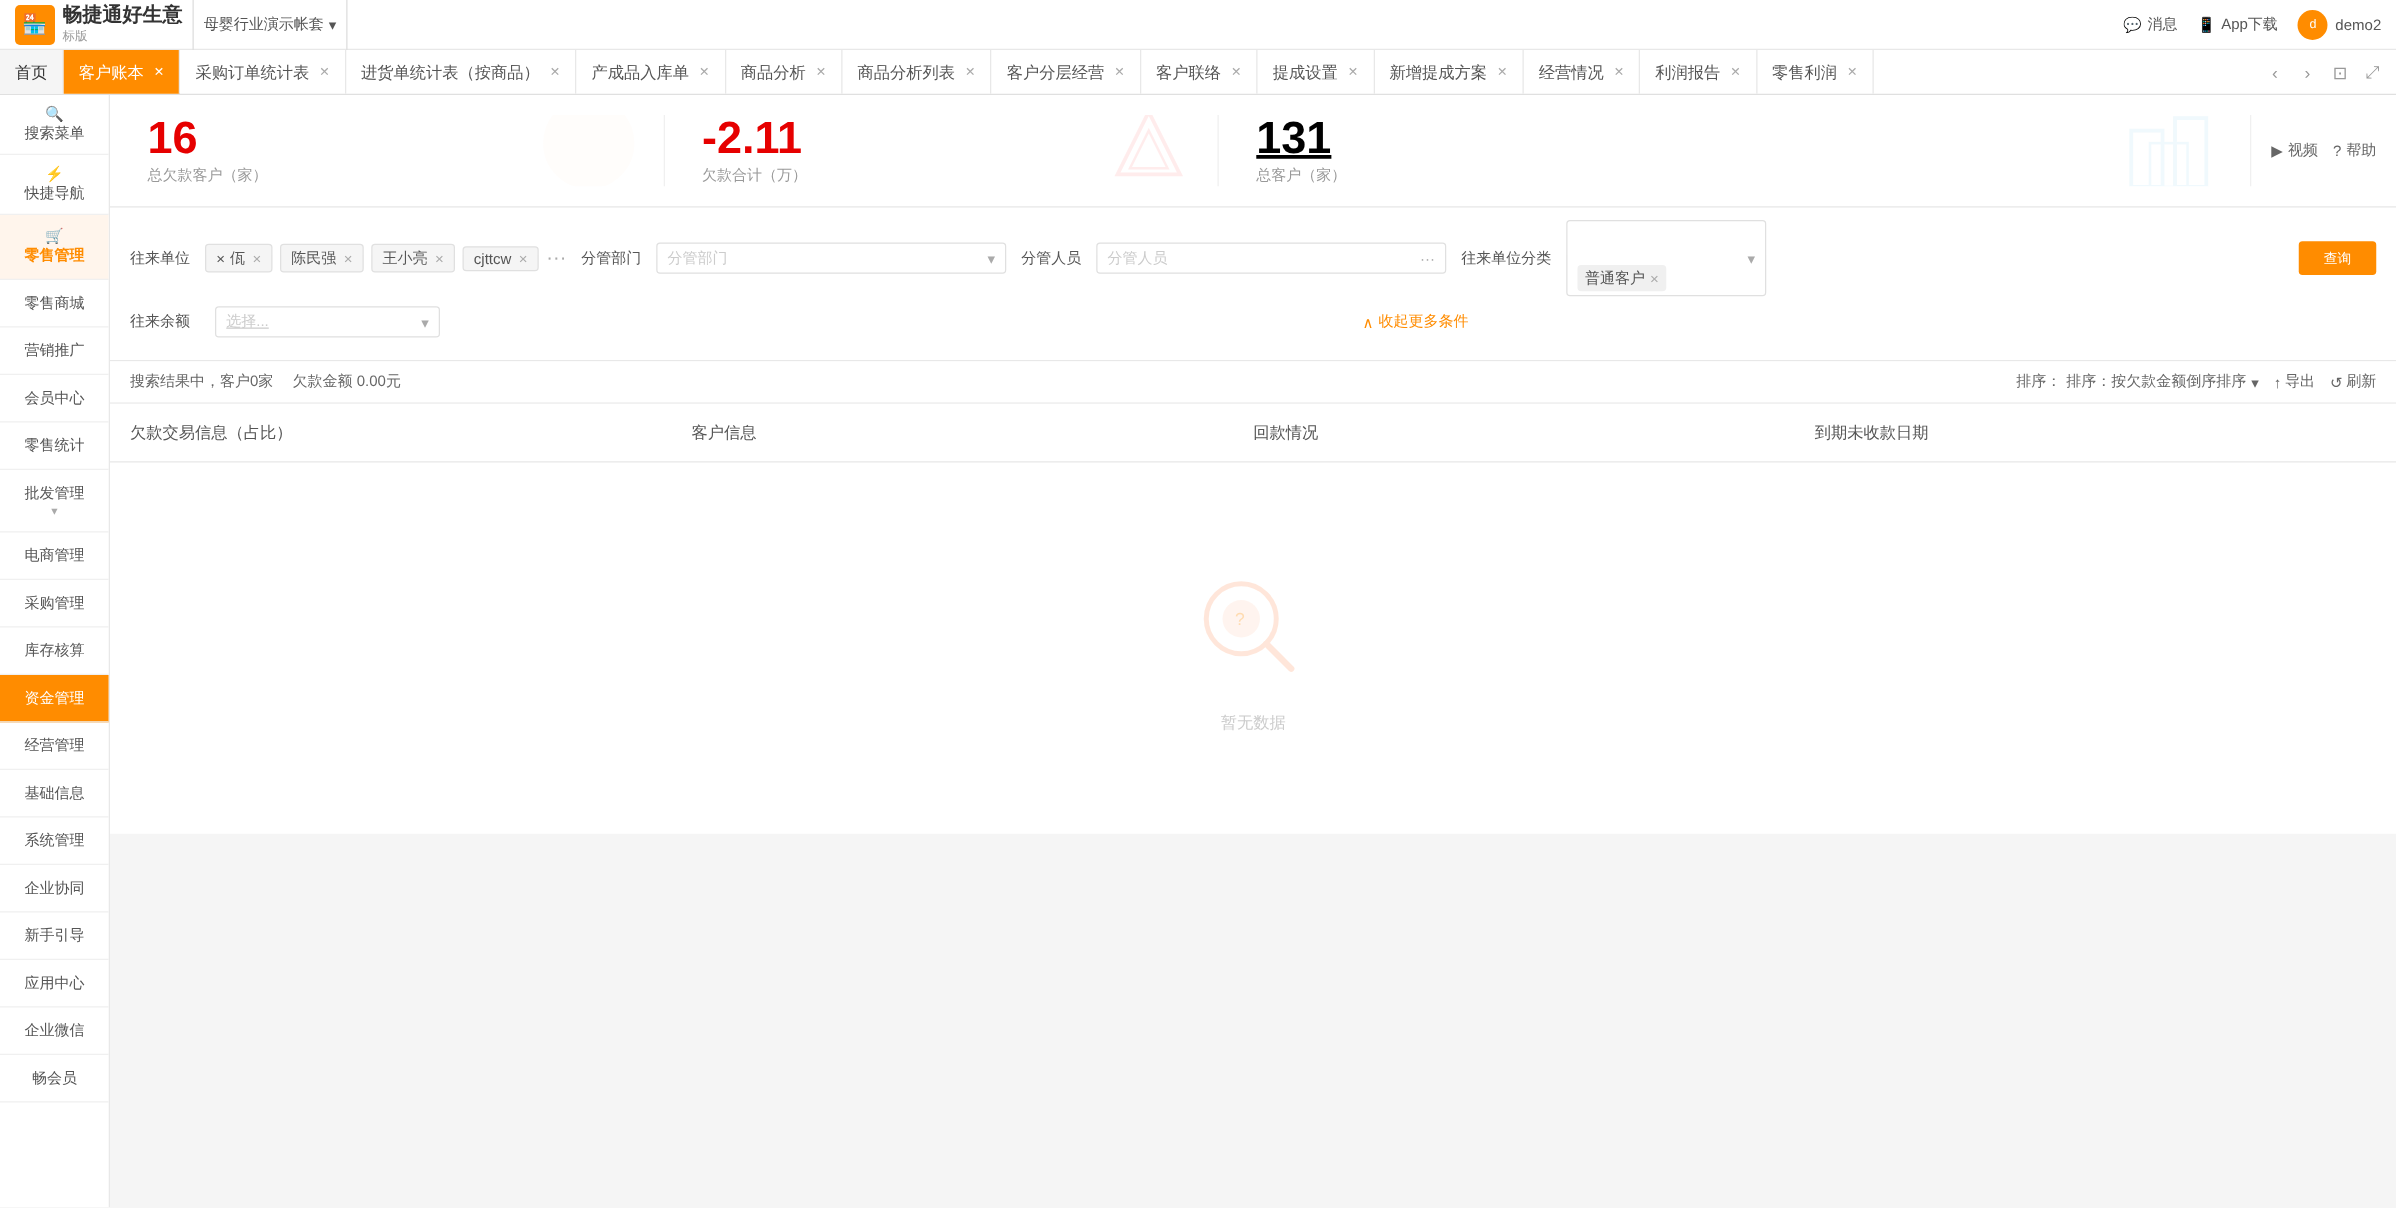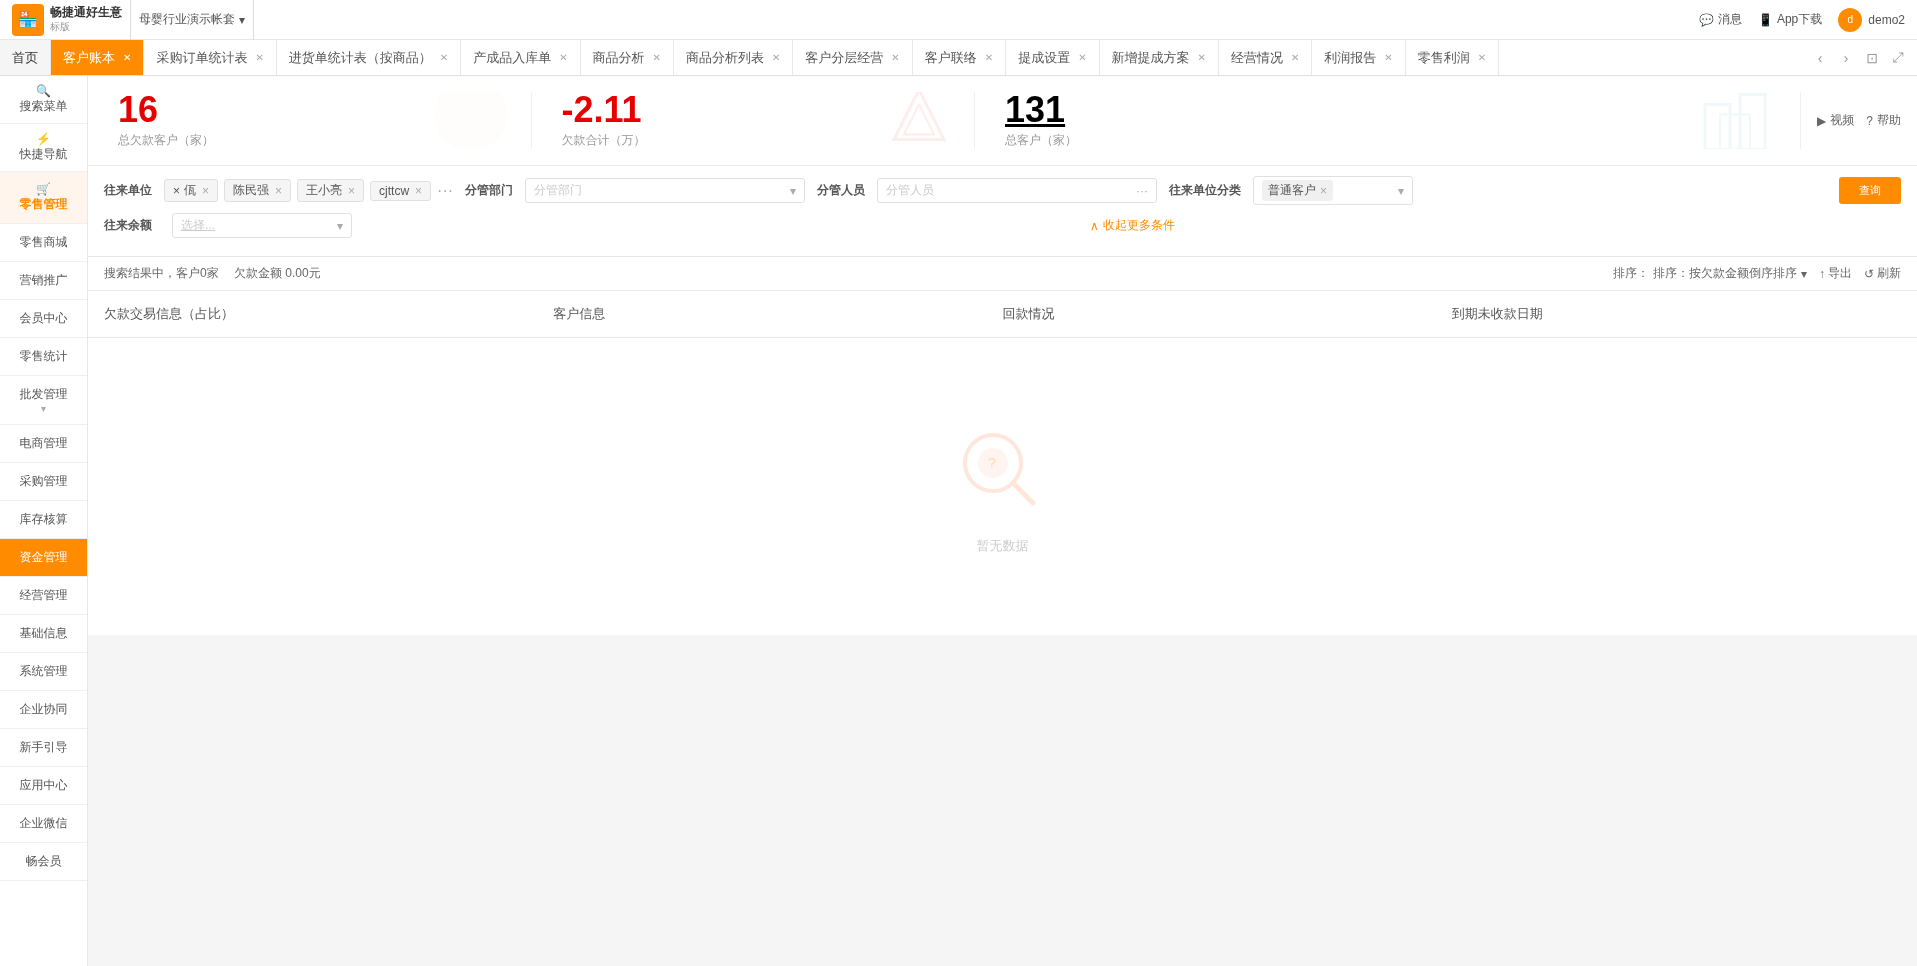--- a/index.html
+++ b/index.html
@@ -3,21 +3,21 @@
   <meta charset="utf-8">
   <style>
     * { box-sizing: border-box; margin: 0; padding: 0; }
     body { font-family: 'Microsoft YaHei', Arial, sans-serif; font-size: 13px; background: #f5f5f5; display: flex; flex-direction: column; height: 100vh; overflow: hidden; }
 
     
     .top-bar { height: 40px; background: #fff; display: flex; align-items: center; padding: 0 12px; border-bottom: 1px solid #e8e8e8; justify-content: space-between; }
     .top-bar-left { display: flex; align-items: center; gap: 8px; }
     .logo-area { display: flex; align-items: center; gap: 6px; }
     .logo-icon { width: 32px; height: 32px; background: #ff8c00; border-radius: 4px; display: flex; align-items: center; justify-content: center; color: white; font-size: 16px; }
-    .logo-text { font-size: 12px; color: #333; font-weight: bold; line-height: 1.2; }
+    .logo-text { font-size: 16px; color: #333; font-weight: bold; line-height: 1.2; }
     .logo-sub { font-size: 10px; color: #999; }
     .demo-selector { display: flex; align-items: center; gap: 4px; font-size: 12px; color: #555; border: 1px solid #ddd; border-radius: 3px; padding: 18px 8px; cursor: pointer; }
     .top-bar-right { display: flex; align-items: center; gap: 16px; font-size: 12px; color: #555; }
     .top-bar-right span { cursor: pointer; display: flex; align-items: center; gap: 4px; }
     .avatar { width: 24px; height: 24px; border-radius: 50%; background: #ff8c00; color: white; display: flex; align-items: center; justify-content: center; font-size: 10px; }
 
     
     .nav-tabs { height: 36px; background: #fff; display: flex; align-items: center; border-bottom: 1px solid #e0e0e0; overflow: hidden; }
     .nav-tab { padding: 0 12px; height: 36px; display: flex; align-items: center; font-size: 13px; color: #555; cursor: pointer; border-right: 1px solid #e8e8e8; white-space: nowrap; position: relative; gap: 4px; }
     .nav-tab.home { background: #f5f5f5; color: #333; }
@@ -50,21 +50,21 @@
     .stat-value.negative { color: #e60000; }
     .stat-value.black { color: #000; text-decoration: underline; }
     .stat-label { font-size: 12px; color: #999; margin-top: 4px; }
     .stat-text-area { display: flex; flex-direction: column; }
     .stats-actions { display: flex; gap: 12px; align-items: center; padding: 0 16px; font-size: 12px; color: #666; }
     .stats-actions span { cursor: pointer; display: flex; align-items: center; gap: 4px; }
 
     
     .filter-bar { background: #fff; padding: 10px 16px; border-bottom: 1px solid #e8e8e8; }
     .filter-row { display: flex; align-items: center; gap: 12px; margin-bottom: 8px; flex-wrap: wrap; }
-    .filter-label { font-size: 12px; color: #555; white-space: nowrap; font-weight: bold; }
+    .filter-label { font-size: 12px; color: #555; white-space: nowrap; }
     .filter-tags { display: flex; align-items: center; gap: 6px; flex-wrap: wrap; }
     .filter-tag { display: flex; align-items: center; gap: 4px; background: #f5f5f5; border: 1px solid #e0e0e0; border-radius: 3px; padding: 2px 8px; font-size: 12px; color: #555; }
     .filter-more { color: #aaa; font-size: 16px; cursor: pointer; }
     .filter-select { display: flex; align-items: center; gap: 6px; border: 1px solid #e0e0e0; border-radius: 3px; padding: 3px 8px; font-size: 12px; color: #999; cursor: pointer; min-width: 150px; }
     .filter-select-wide { min-width: 280px; }
     .filter-select .arrow { margin-left: auto; color: #aaa; }
     .filter-select .dots { color: #aaa; margin-left: auto; }
     .collapse-btn { display: flex; align-items: center; gap: 4px; color: #ff8c00; font-size: 12px; cursor: pointer; }
     .filter-row-2 { display: flex; align-items: center; }
     .query-btn { background: #ff8c00; color: white; border: none; border-radius: 3px; padding: 6px 20px; font-size: 11px; cursor: pointer; margin-left: auto; }
@@ -82,21 +82,21 @@
 
     
     .empty-state { display: flex; flex-direction: column; align-items: center; justify-content: center; padding: 80px 0; color: #ccc; font-size: 13px; }
 
     
     ::-webkit-scrollbar { width: 4px; height: 4px; }
     ::-webkit-scrollbar-thumb { background: #ccc; border-radius: 2px; }
 
     .tag-x { cursor: pointer; color: #aaa; margin-left: 2px; }
 
-    .ordinary-tag { display: flex; align-items: center; gap: 4px; background: #f0f0f0; border-radius: 3px; padding: 2px 6px; font-size: 12px; color: #555; }
+    .ordinary-tag { display: flex; align-items: center; gap: 4px; background: #f0f0f0; border-radius: 3px; padding: 2px 6px; font-size: 12px; color: #555; margin-top: 32px; }
     .ordinary-tag .remove { cursor: pointer; color: #aaa; }
   </style>
 </head>
 <body>
 
 <div class="top-bar">
   <div class="top-bar-left">
     <div class="logo-area">
       <div class="logo-icon">🏪</div>
       <div>

